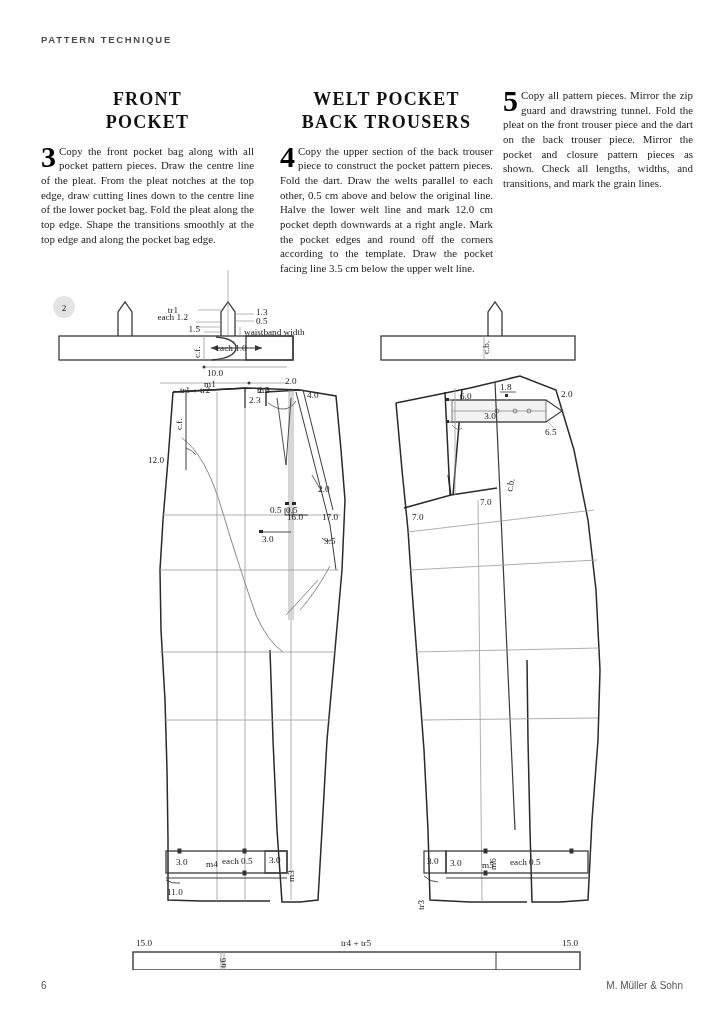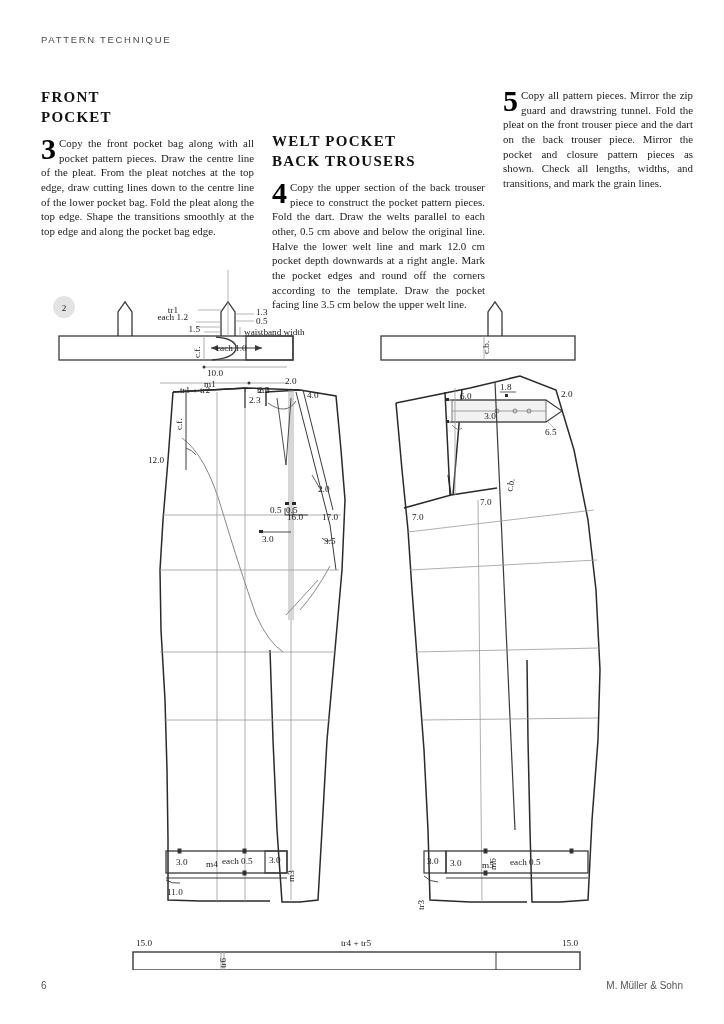--- a/index.html
+++ b/index.html
@@ -18,41 +18,42 @@
 
   
   .running-head {
     position: absolute;
     left: 41px;
     top: 34px;
     font-family: "Liberation Sans", sans-serif;
     font-size: 9.5px;
     letter-spacing: 1.7px;
     color: #4a4a4a;
-    font-weight: 400;
+    font-weight: 700;
   }
 
   
   .col {
     position: absolute;
     top: 88px;
   }
   .col-1 { left: 41px;  width: 213px; }
-  .col-2 { left: 272px; width: 213px; margin-top: 44px; }
+  .col-2 { left: 280px; width: 213px; }
   .col-3 { left: 503px; width: 190px; }
 
   .col h2 {
     margin: 0 0 9px 0;
     font-family: "Liberation Serif", serif;
-    font-size: 15px;
+    font-size: 18px;
     font-weight: bold;
     letter-spacing: 1.25px;
     line-height: 1.30;
     text-transform: uppercase;
     color: #111;
+    text-align: center;
   }
 
   .col .body {
     font-size: 10.9px;
     line-height: 1.345;
     text-align: justify;
     color: #1c1c1c;
     hyphens: manual;
   }
   .stepnum {

